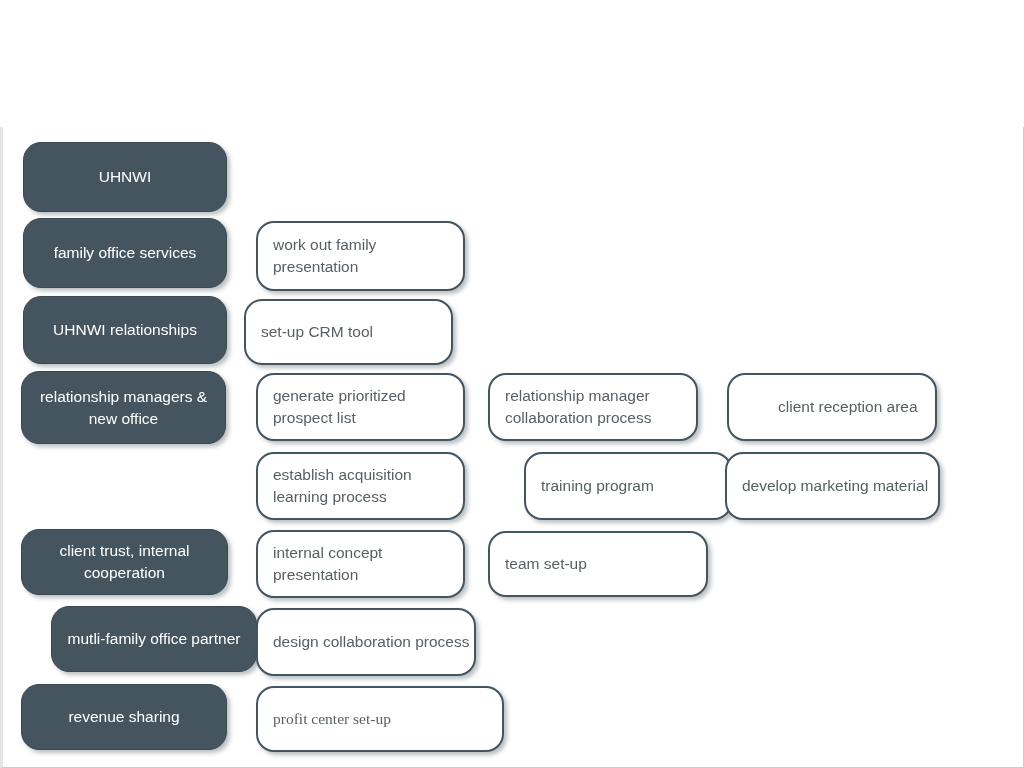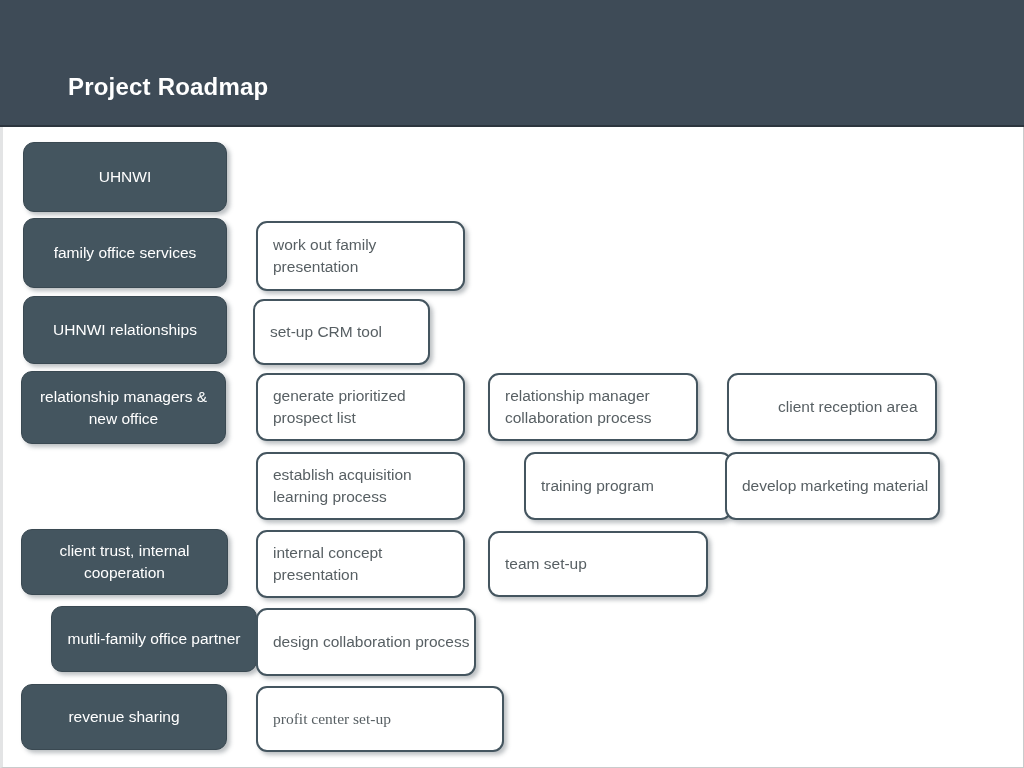--- a/index.html
+++ b/index.html
@@ -49,21 +49,21 @@
     font-size: 24px;
     font-weight: bold;
     color: #ffffff;
     letter-spacing: 0.2px;
     white-space: nowrap;
   }
 
   .node {
     position: absolute;
     box-sizing: border-box;
-    border-radius: 11px;
+    border-radius: 18px;
     display: flex;
     align-items: center;
     font-size: 15.5px;
     line-height: 1.42;
     box-shadow: 3px 3px 4px rgba(60,70,78,0.34);
   }
   .node .node-label {
     display: block;
     width: 100%;
   }
@@ -94,23 +94,20 @@
     text-align: left;
   }
 </style>
 </head>
 <body>
 
 <div id="slide">
 
   <div id="canvas-frame"></div>
 
-  <div id="header-band">
-    <div id="header-title">Project Roadmap</div>
-  </div>
 
   <div id="nodes-layer">
       <div class="node dark" style="left: 23px; top: 142px; width: 204px; height: 70px;">
         <span class="node-label">UHNWI</span>
       </div>
       <div class="node dark" style="left: 23px; top: 218px; width: 204px; height: 70px;">
         <span class="node-label">family office services</span>
       </div>
       <div class="node dark" style="left: 23px; top: 296px; width: 204px; height: 68px;">
         <span class="node-label">UHNWI relationships</span>
@@ -123,21 +120,21 @@
       </div>
       <div class="node dark" style="left: 21px; top: 606px; width: 206px; height: 66px; margin-left: 30px;">
         <span class="node-label">mutli-family office partner</span>
       </div>
       <div class="node dark" style="left: 21px; top: 684px; width: 206px; height: 66px;">
         <span class="node-label">revenue sharing</span>
       </div>
       <div class="node light" style="left: 256px; top: 221px; width: 209px; height: 70px;">
         <span class="node-label">work out family presentation</span>
       </div>
-      <div class="node light" style="left: 253px; top: 299px; width: 177px; height: 66px;">
+      <div class="node light" style="left: 244px; top: 299px; width: 209px; height: 66px;">
         <span class="node-label">set-up CRM tool</span>
       </div>
       <div class="node light" style="left: 256px; top: 373px; width: 209px; height: 68px;">
         <span class="node-label">generate prioritized prospect list</span>
       </div>
       <div class="node light" style="left: 256px; top: 452px; width: 209px; height: 68px;">
         <span class="node-label">establish acquisition learning process</span>
       </div>
       <div class="node light" style="left: 256px; top: 530px; width: 209px; height: 68px;">
         <span class="node-label">internal concept presentation</span>

